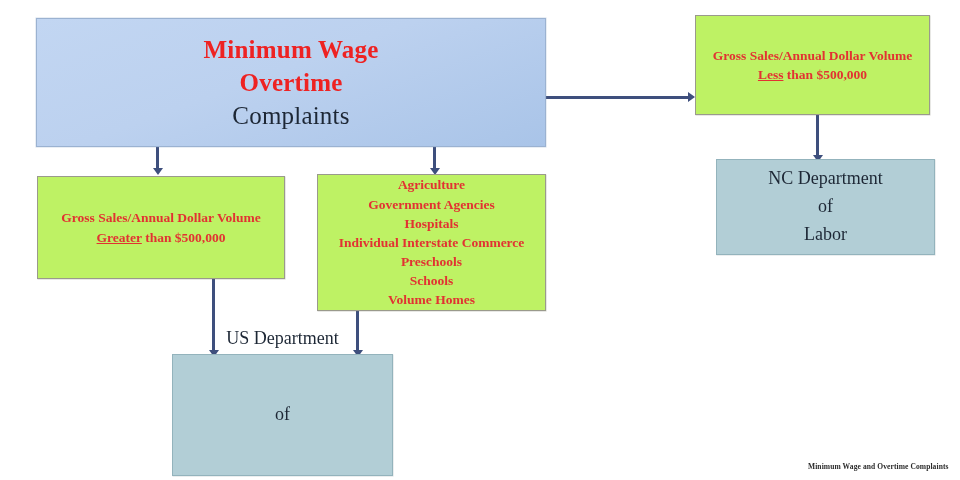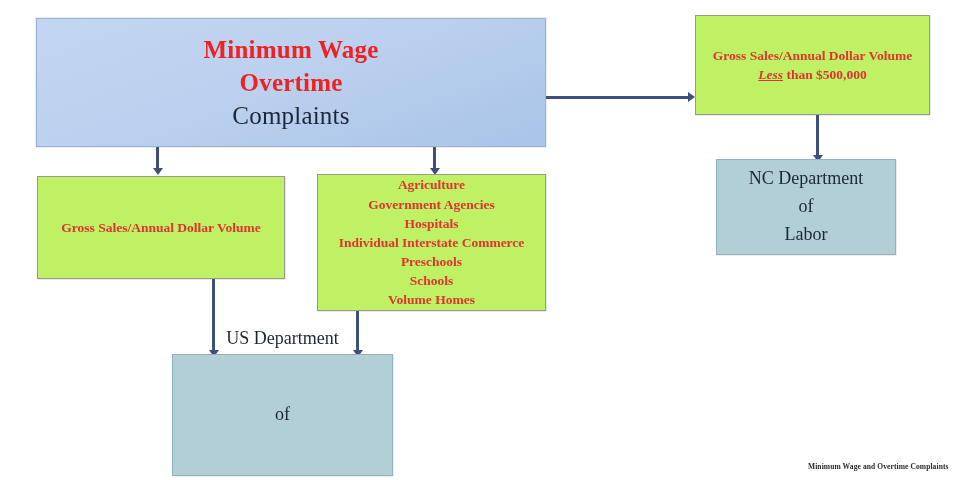--- a/index.html
+++ b/index.html
@@ -54,21 +54,20 @@
     box-shadow: 0.5px 0.5px 0 rgba(120,120,105,.35);
     color: #e23232;
     font-weight: bold;
     font-size: 13.5px;
     line-height: 1.42;
     padding: 4px 6px;
   }
   .node-yellow u {
     text-decoration: underline;
     text-underline-offset: 1px;
-    font-style: italic;
   }
   .node-yellow .row { display: block; white-space: nowrap; }
 
   
   .node-teal {
     background: #b2ced6;
     border: 1px solid #93b3bc;
     color: #1d2735;
     font-size: 18px;
     line-height: 1.55;
@@ -136,28 +135,29 @@
     <div class="line-red">Minimum Wage</div>
     <div class="line-red">Overtime</div>
     <div class="line-black">Complaints</div>
   </div>
 
   <div class="node node-yellow" style="left:695px; top:15px; width:235px; height:100px;">
     <span class="row">Gross Sales/Annual Dollar Volume</span>
     <span class="row"><u>Less</u><span> than $500,000</span></span>
   </div>
 
-  <div class="node node-teal" style="left:716px; top:159px; width:180px; height:96px;">
+  <div class="node node-teal" style="left:716px; top:159px; width:219px; height:96px;">
     <span class="row">NC Department</span>
     <span class="row">of</span>
     <span class="row">Labor</span>
   </div>
 
   <div class="node node-yellow" style="left:37px; top:176px; width:248px; height:103px;">
     <span class="row">Gross Sales/Annual Dollar Volume</span>
+    <span class="row"><u>Greater</u><span> than $500,000</span></span>
   </div>
 
   <div class="node node-yellow" style="left:317px; top:174px; width:229px; height:137px;">
     <span class="row">Agriculture</span>
     <span class="row">Government Agencies</span>
     <span class="row">Hospitals</span>
     <span class="row">Individual Interstate Commerce</span>
     <span class="row">Preschools</span>
     <span class="row">Schools</span>
     <span class="row">Volume Homes</span>

